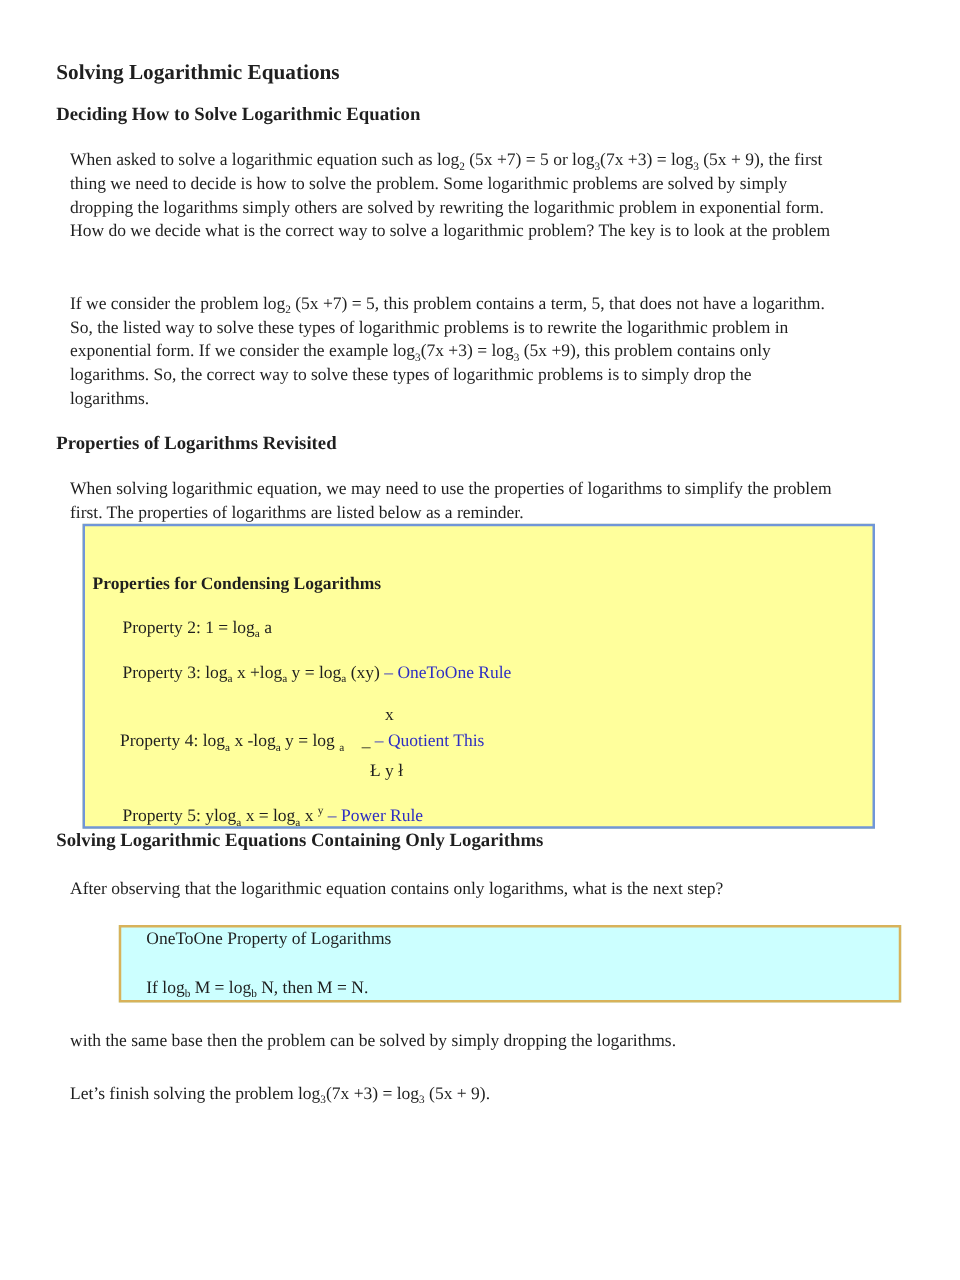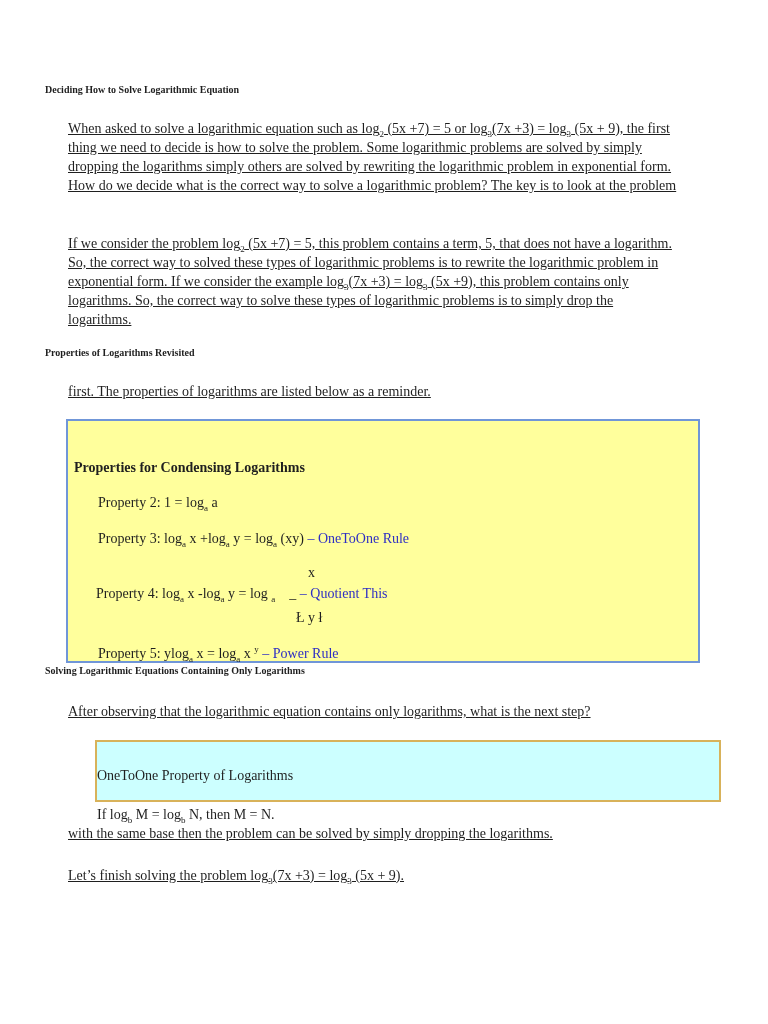--- a/index.html
+++ b/index.html
@@ -10,23 +10,23 @@
     color:var(--text, #1f1f1f);
   }
   .page { position:relative; width:768px; height:1024px; background:#ffffff; overflow:hidden; }
 
   .doc-title {
     position:absolute; left:45px; top:48px;
     font-size:17px; font-weight:bold; white-space:nowrap;
   }
   .section-heading {
     position:absolute; left:45px;
-    font-size:10px; font-weight:bold; white-space:nowrap;
+    font-size:15px; font-weight:bold; white-space:nowrap;
   }
-  .para { position:absolute; left:68px;text-decoration:underline; }
+  .para { position:absolute; left:56px; }
   .para .line { font-size:14px; line-height:19px; white-space:nowrap; }
 
   sub { font-size:9px; line-height:0; }
   sup { font-size:9px; line-height:0; }
 
   
   .properties-box {
     position:absolute; left:66px; top:419px;
     width:630px; height:240px;
     background:var(--box_yellow_fill, #ffff9c);
@@ -40,48 +40,50 @@
   .rule { color:var(--accent_blue, #2e2ec4); }
   .frac-part { position:absolute; font-size:14px; white-space:nowrap; }
 
   
   .one-to-one-box {
     position:absolute; left:95px; top:740px;
     width:622px; height:58px;
     background:var(--box_cyan_fill, #ccffff);
     border:2px solid var(--box_cyan_border, #d8b25a);
   }
-  .obox-line { position:absolute; left:0; font-size:14px; white-space:nowrap;margin-top:24px; }
+  .obox-line { position:absolute; left:20px; font-size:14px; white-space:nowrap; }
 </style>
 </head>
 <body>
 
 <div class="page">
 
+  <div class="doc-title">Solving Logarithmic Equations</div>
 
   <div class="section-heading" style="top:84px">Deciding How to Solve Logarithmic Equation</div>
 
   <div class="para" style="top:119px">
     <div class="line">When asked to solve a logarithmic equation such as log<sub>2</sub> (5x +7) = 5 or log<sub>3</sub>(7x +3) = log<sub>3</sub> (5x + 9), the first</div>
     <div class="line">thing we need to decide is how to solve the problem. Some logarithmic problems are solved by simply</div>
     <div class="line">dropping the logarithms simply others are solved by rewriting the logarithmic problem in exponential form.</div>
     <div class="line">How do we decide what is the correct way to solve a logarithmic problem? The key is to look at the problem</div>
   </div>
 
   <div class="para" style="top:234px">
     <div class="line">If we consider the problem log<sub>2</sub> (5x +7) = 5, this problem contains a term, 5, that does not have a logarithm.</div>
-    <div class="line">So, the correct way to solved these types of logarithmic problems is to rewrite the logarithmic problem in</div>
+    <div class="line">So, the listed way to solve these types of logarithmic problems is to rewrite the logarithmic problem in</div>
     <div class="line">exponential form. If we consider the example log<sub>3</sub>(7x +3) = log<sub>3</sub> (5x +9), this problem contains only</div>
     <div class="line">logarithms. So, the correct way to solve these types of logarithmic problems is to simply drop the</div>
     <div class="line">logarithms.</div>
   </div>
 
   <div class="section-heading" style="top:347px">Properties of Logarithms Revisited</div>
 
   <div class="para" style="top:382px">
+    <div class="line">When solving logarithmic equation, we may need to use the properties of logarithms to simplify the problem</div>
     <div class="line">first. The properties of logarithms are listed below as a reminder.</div>
   </div>
 
   <div class="properties-box">
     <div class="pbox-title">Properties for Condensing Logarithms</div>
 
 
     <div class="prop-line" style="left:30px; top:74px">
       <span>Property 2: 1 = log<sub>a</sub> a</span>
       <span class="rule"></span>

